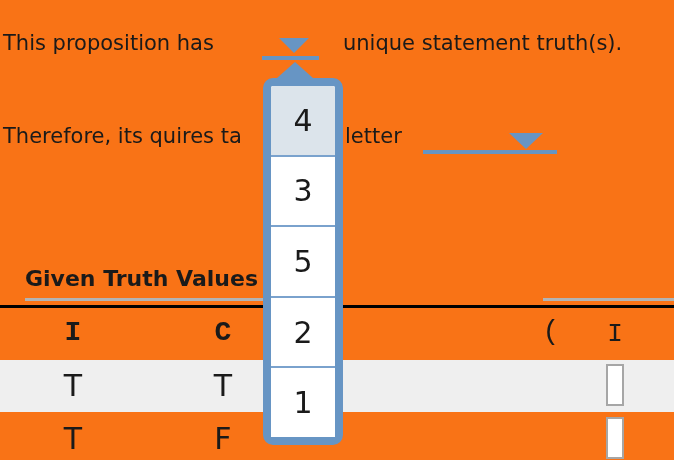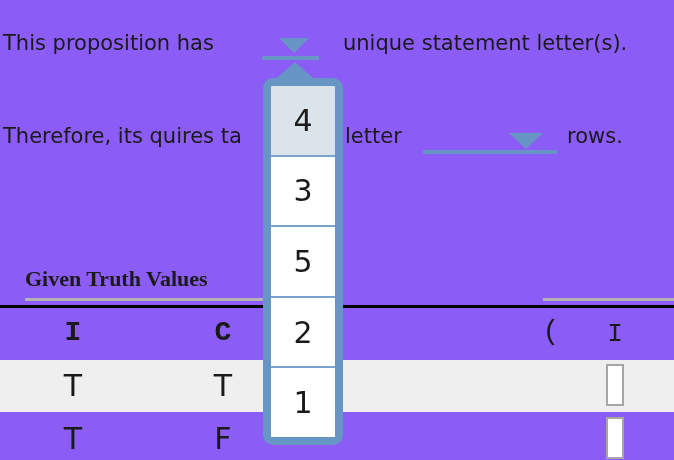--- a/index.html
+++ b/index.html
@@ -1,27 +1,27 @@
 <!DOCTYPE html>
 <html style="--accent-blue: #6795C4; --popup-divider: #7AA2CD; --highlight-bg: #DCE4EB; --stripe-bg: #EFEFEF; --rule-gray: #B3B3B3; --input-border: #A6A6A6; --text: #1A1A1A;"><head>
 <meta charset="utf-8">
 <style>
   html,body{margin:0;padding:0;background:#fff;}
   .screen{
-    position:relative;width:674px;height:460px;background:#8b5cf6;overflow:hidden;
+    position:relative;width:674px;height:460px;background:#f97316;overflow:hidden;
     font-family:"DejaVu Sans",sans-serif;color:var(--text,#1a1a1a);
   }
   .abs{position:absolute;}
   .body-text{font-size:21px;line-height:24px;white-space:nowrap;}
   
   .dd-underline{background:var(--accent-blue);height:4px;}
   .tri-down{width:0;height:0;border-left:15px solid transparent;border-right:15px solid transparent;border-top:15px solid var(--accent-blue);}
   .tri-down.small{border-left-width:17px;border-right-width:17px;border-top-width:16px;}
   
-  .heading{font-size:22px;font-weight:bold;white-space:nowrap;font-family:Liberation Serif, serif;}
+  .heading{font-size:22px;font-weight:bold;white-space:nowrap;}
   .rule-gray{background:var(--rule-gray);height:3px;}
   .rule-black{background:#000;height:3px;}
   
   .hdr-letter{font-family:"Liberation Mono",monospace;font-weight:bold;font-size:28px;line-height:28px;width:40px;text-align:center;}
   .prop-letter{font-family:"Liberation Mono",monospace;font-size:28px;line-height:30px;width:40px;text-align:center;}
   .cell-letter{font-size:30px;line-height:30px;width:40px;text-align:center;}
   .stripe{background:var(--stripe-bg);width:674px;height:52px;}
   .tv-input{width:18px;height:42px;box-sizing:border-box;border:2px solid var(--input-border);background:#fff;}
   
   .popup-caret{width:0;height:0;border-left:18px solid transparent;border-right:18px solid transparent;border-bottom:16px solid var(--accent-blue);}
@@ -40,29 +40,28 @@
 </head>
 <body>
 
 <div class="screen">
 
   <span class="abs body-text" style="left:3px;top:31px;">This proposition has</span>
   <div class="abs" style="left:262px;top:38px;width:58px;height:22px;">
     <div class="abs tri-down" style="left:17px;top:0;"></div>
     <div class="abs dd-underline" style="left:0;top:18px;width:57px;"></div>
   </div>
-  <span class="abs body-text" style="left:343px;top:31px;">unique statement letter(s).</span>
+  <span class="abs body-text" style="left:343px;top:31px;">unique statement truth(s).</span>
 
   <span class="abs body-text" style="left:3px;top:124px;">Therefore, its quires ta</span>
   <span class="abs body-text" style="left:345px;top:124px;">letter</span>
   <div class="abs" style="left:423px;top:133px;width:134px;height:21px;">
     <div class="abs tri-down small" style="left:86px;top:0;"></div>
     <div class="abs dd-underline" style="left:0;top:17px;width:134px;"></div>
   </div>
-  <span class="abs body-text" style="left:567px;top:124px;">rows.</span>
 
   <div class="abs heading" style="left:25px;top:266px;">Given Truth Values</div>
   <div class="abs rule-gray" style="left:25px;top:298px;width:315px;"></div>
   <div class="abs rule-gray" style="left:543px;top:298px;width:131px;"></div>
   <div class="abs rule-black" style="left:0;top:305px;width:674px;"></div>
 
   <div class="abs hdr-letter" style="left:53px;top:319px;">I</div>
   <div class="abs hdr-letter" style="left:203px;top:319px;">C</div>
   <div class="abs prop-letter" style="left:531px;top:317px;">(</div>
   <div class="abs prop-letter" style="left:595px;top:319px;font-size:26px;">I</div>

